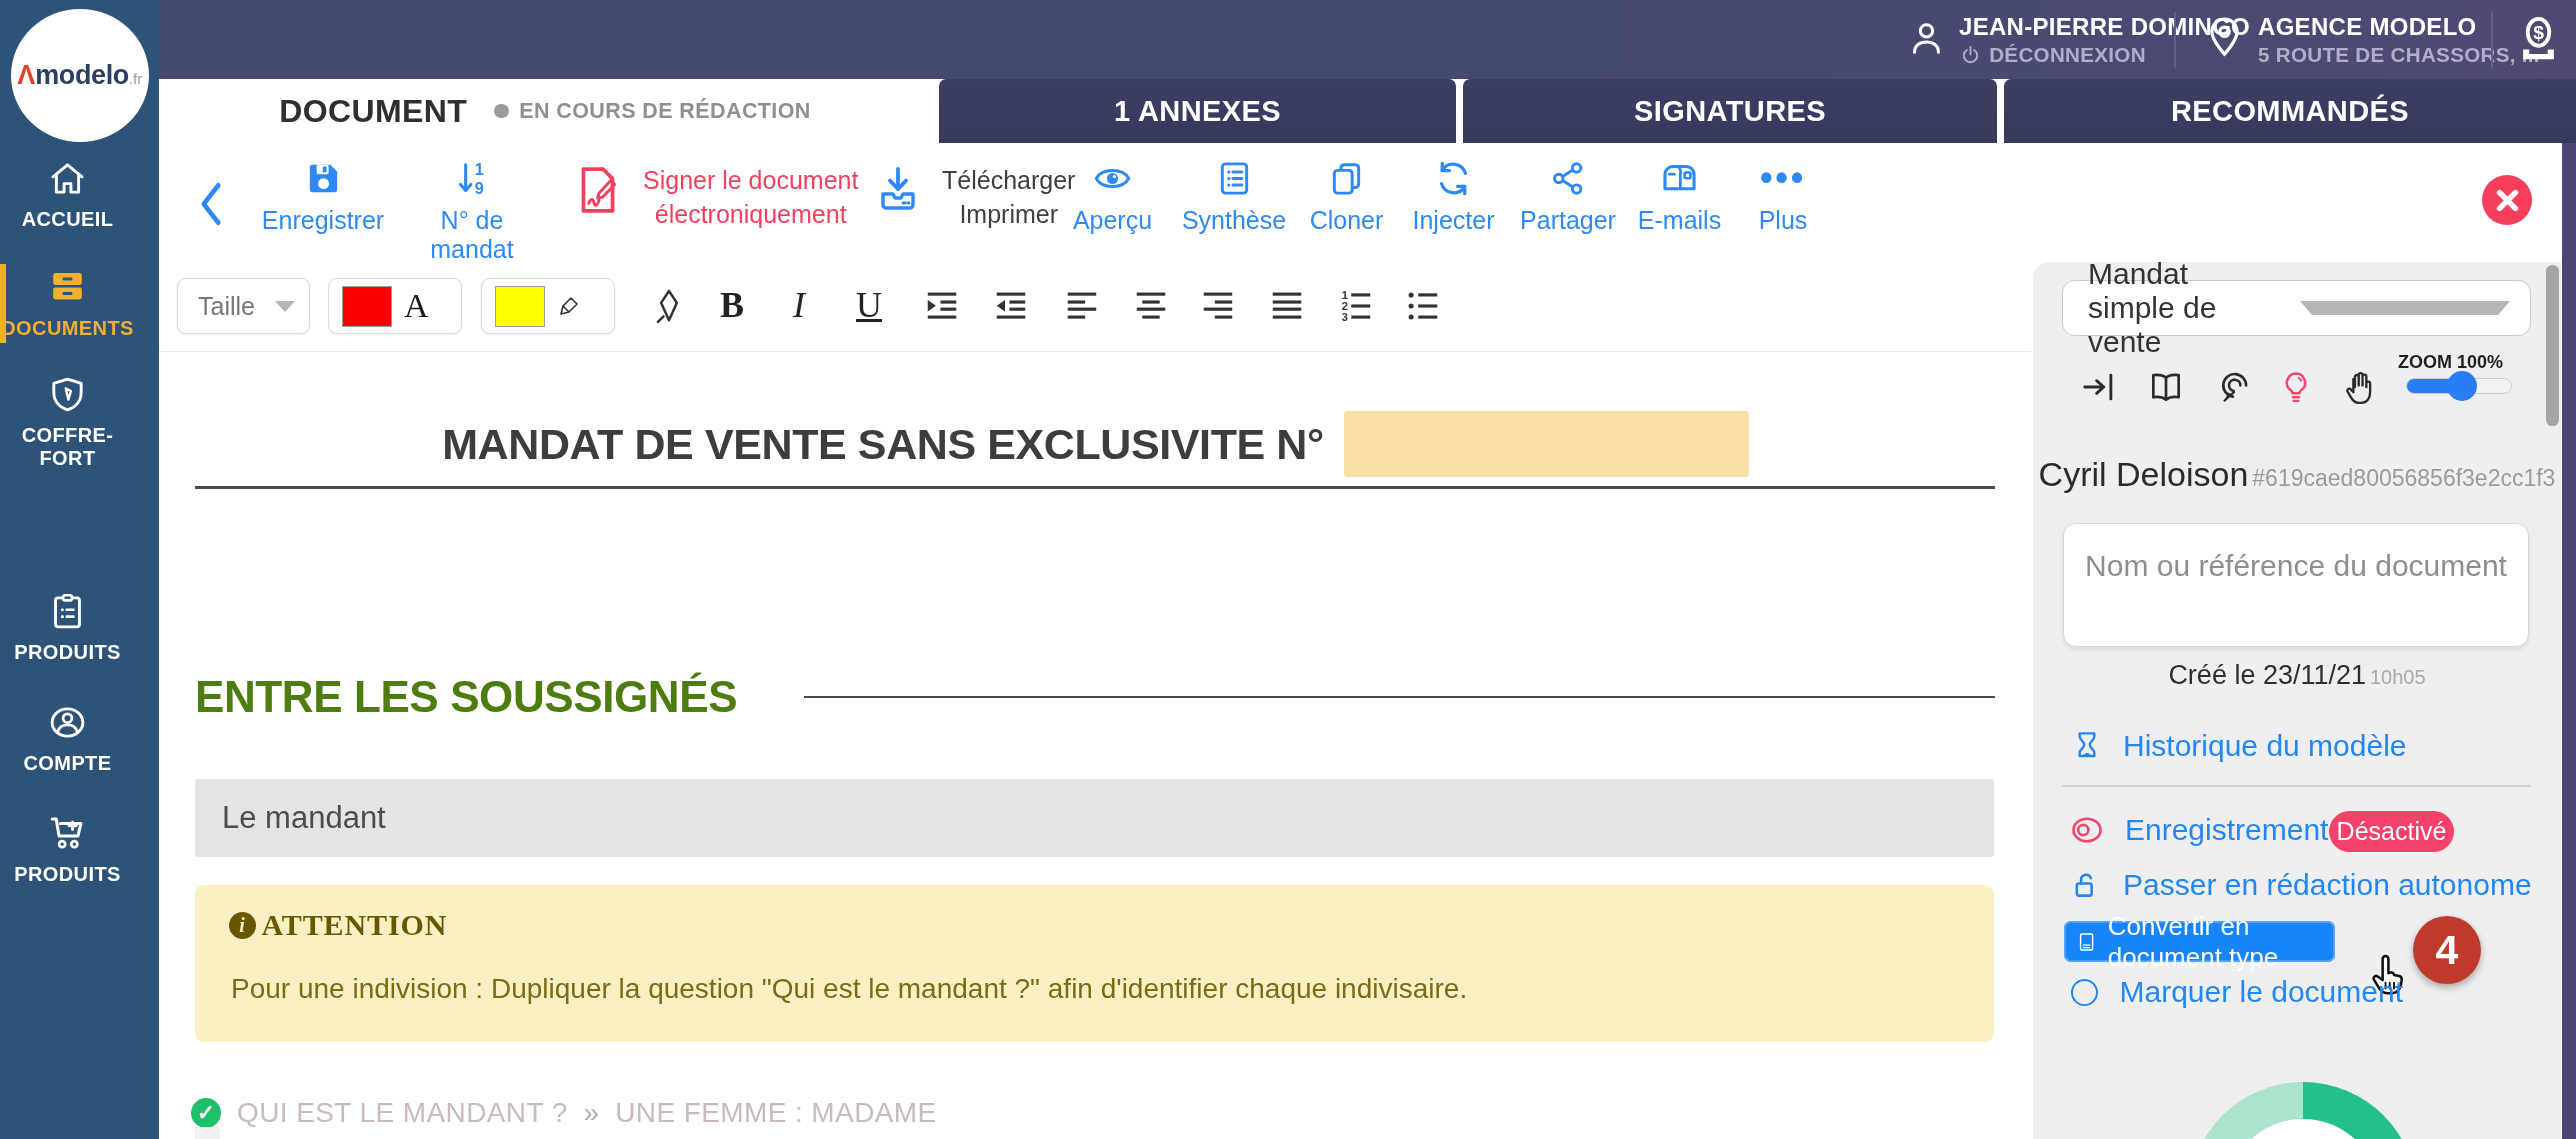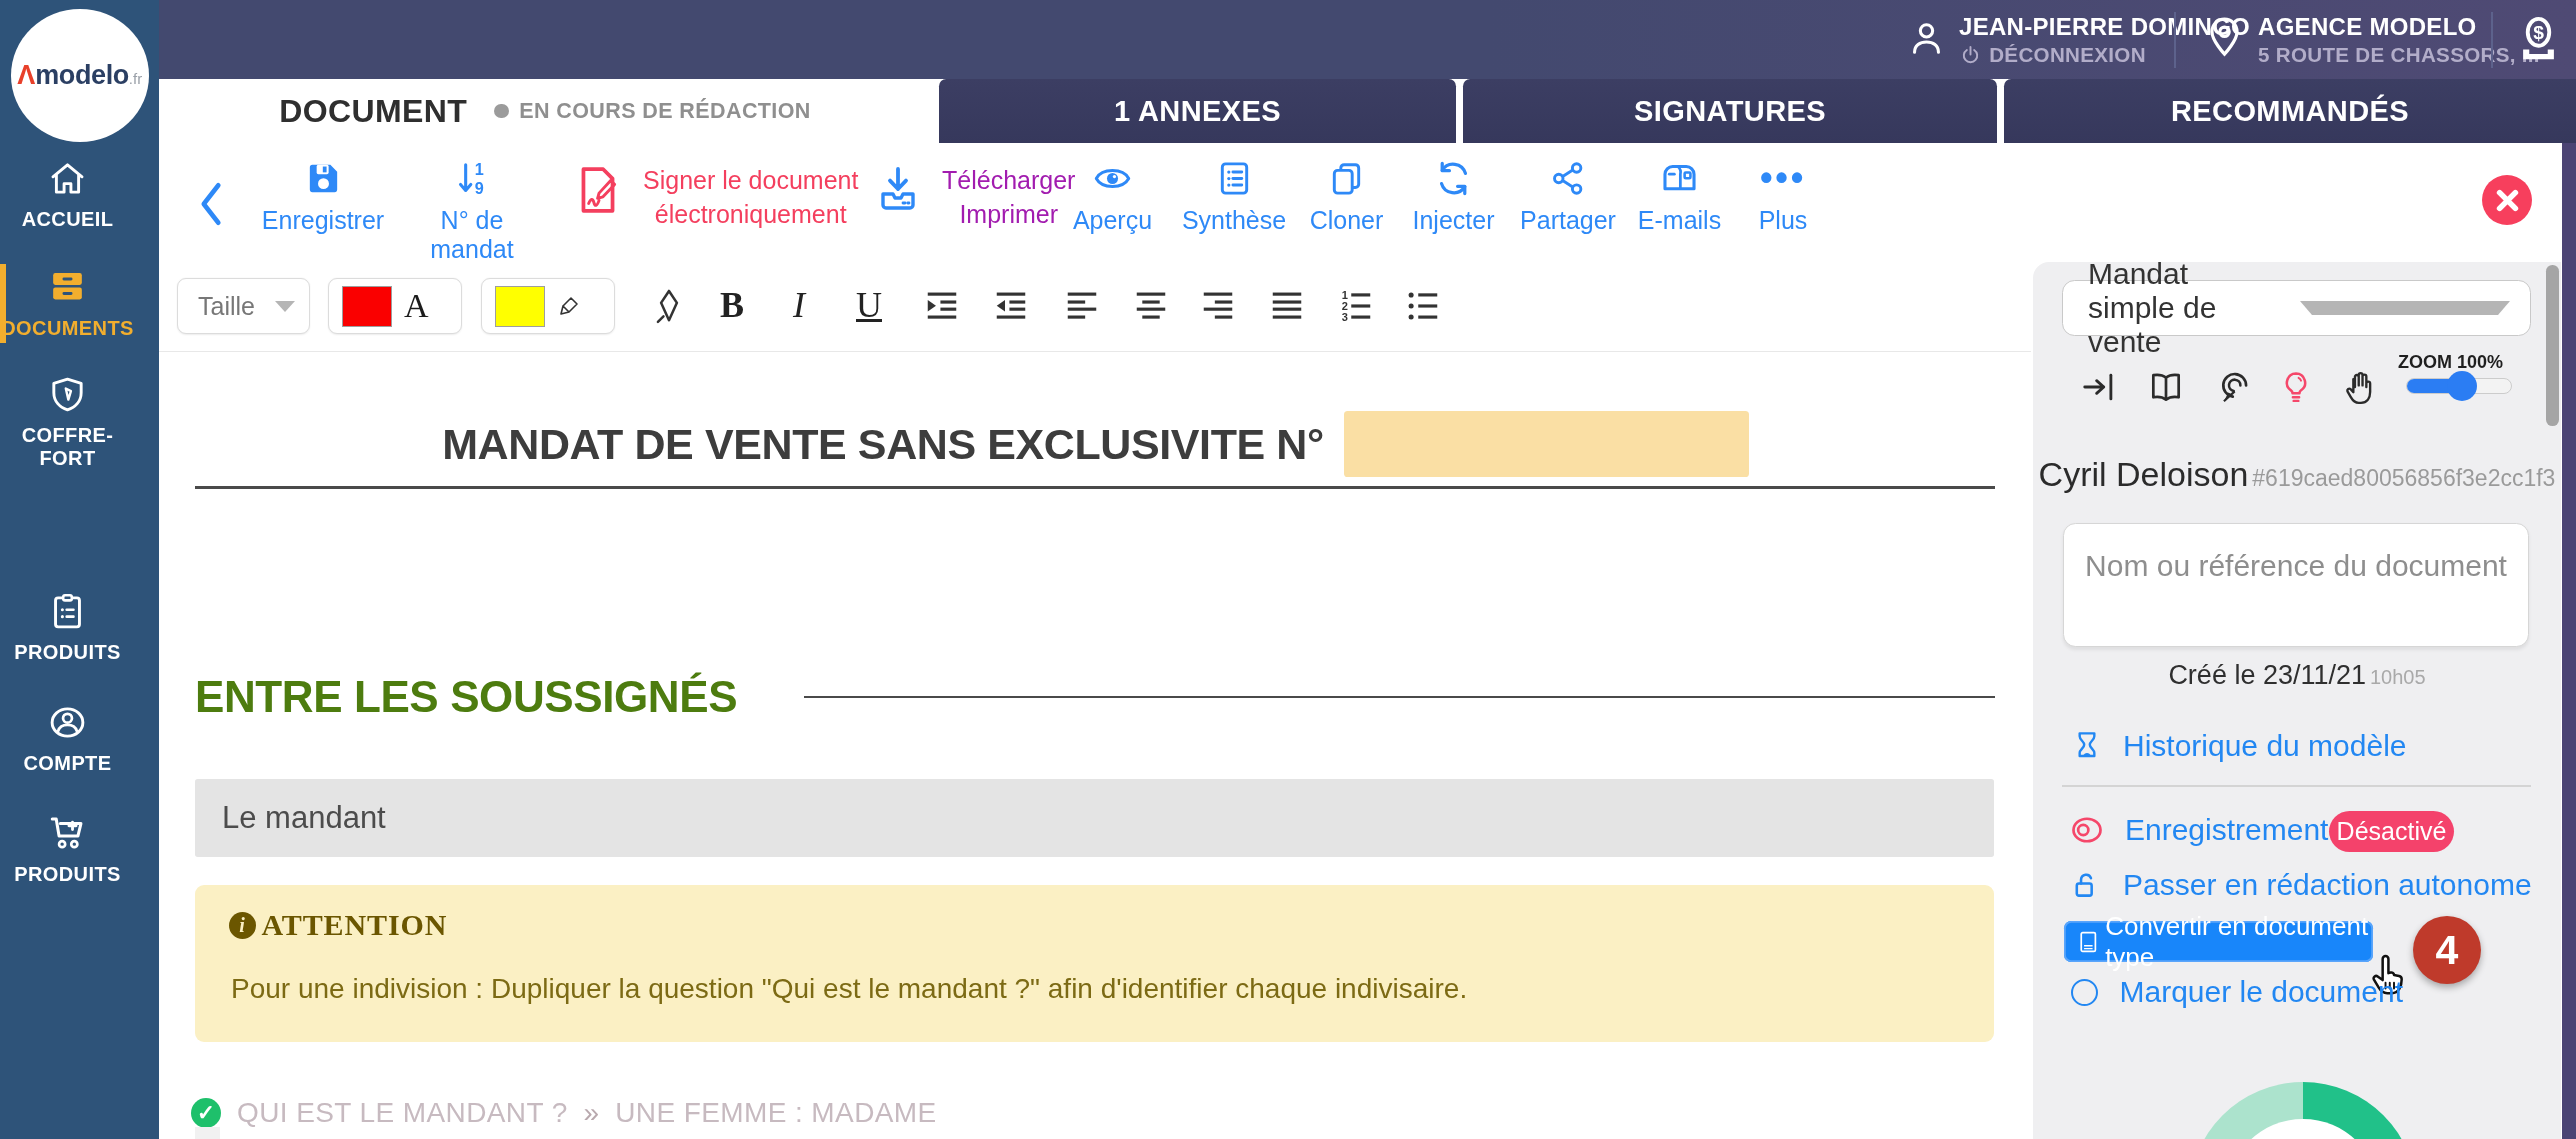--- a/index.html
+++ b/index.html
@@ -109,22 +109,22 @@
               padding-top:25px; font-size:30px; color:#8e8e8e; font-family:"Liberation Sans",sans-serif; outline:none; }
   #name-box::placeholder { color:#8e8e8e; }
   #created-row { left:0; top:398px; width:528px; text-align:center; }
   #created { font-size:27px; color:#2f2f2f; }
   #created-time { font-size:20px; color:#a9a9a9; }
 
   .r-link { font-size:30px; color:#2287f2; cursor:pointer; white-space:nowrap; }
   #r-divider { left:29px; top:523px; width:469px; height:1.8px; background:#d4d4d4; }
   #badge-off { left:296px; top:549px; width:125px; height:41px; border-radius:20.6px; background:#f4426b;
                color:#fff; font-size:25px; display:flex; align-items:center; justify-content:center; cursor:pointer; }
-  #convert-btn { left:31px; top:659px; width:309px; height:41px; border-radius:7.2px; background:#1886fa;
-                 display:flex; align-items:center; gap:6px; cursor:pointer;
+  #convert-btn { left:31px; top:659px; width:271px; height:41px; border-radius:7.2px; background:#1886fa;
+                 display:flex; align-items:center; gap:12px; cursor:pointer;
                  box-shadow:0 0 0 1.8px #5aa5fb inset; }
   #convert-btn span { color:#fff; font-size:26px; }
   #badge-4 { left:380px; top:654px; width:68px; height:68px; border-radius:50%; background:#bf3a2b;
              color:#fff; font-size:41px; font-weight:bold; display:flex; align-items:center;
              justify-content:center; box-shadow:0 3.6px 7.2px rgba(0,0,0,.3); }
   #mark-circle { width:27px; height:27px; border-radius:50%; border:2.7px solid #2287f2; }
 
   #donut { left:156px; top:820px; width:228px; height:228px; border-radius:50%;
            background:conic-gradient(#21c189 0 50%, #ace3cd 50% 100%); }
   #donut::after { content:""; position:absolute; left:37px; top:37px; width:154px; height:154px;
@@ -277,21 +277,21 @@
       <div>électroniquement</div>
     </div>
   </div>
 
   <div class="abs" style="left:715px;top:20px;display:flex;gap:20px;cursor:pointer">
     <svg width="48" height="52" viewBox="0 0 24 26">
       <path d="M12 3v10M12 13l-4-4.2M12 13l4-4.2" fill="none" stroke="#2e89f7" stroke-width="1.9" stroke-linecap="round" stroke-linejoin="round"></path>
       <path d="M4.5 15.5v5.5a1.5 1.5 0 0 0 1.5 1.5h12a1.5 1.5 0 0 0 1.5-1.5v-5.5h-5l-1 2h-3l-1-2z" fill="none" stroke="#2e89f7" stroke-width="1.7" stroke-linejoin="round"></path>
       <path d="M14.5 20h3" stroke="#2e89f7" stroke-width="1.4" stroke-linecap="round" stroke-dasharray="1 1.4"></path>
     </svg>
-    <div class="tool-2l" style="color:#a21caf">
+    <div class="tool-2l" style="color:#404040">
       <div>Télécharger</div>
       <div>Imprimer</div>
     </div>
   </div>
 
   <div class="abs tool-item" style="left:891px;top:12.5px;width:125px">
     <div class="ic">
         <svg width="45" height="39" viewBox="0 0 24 24">
       <path d="M2 12C5.5 5.5 18.5 5.5 22 12 18.5 18.5 5.5 18.5 2 12z" fill="none" stroke="#2e89f7" stroke-width="1.8" stroke-linejoin="round"></path>
       <circle cx="12" cy="12" r="3.4" fill="#2e89f7"></circle>

